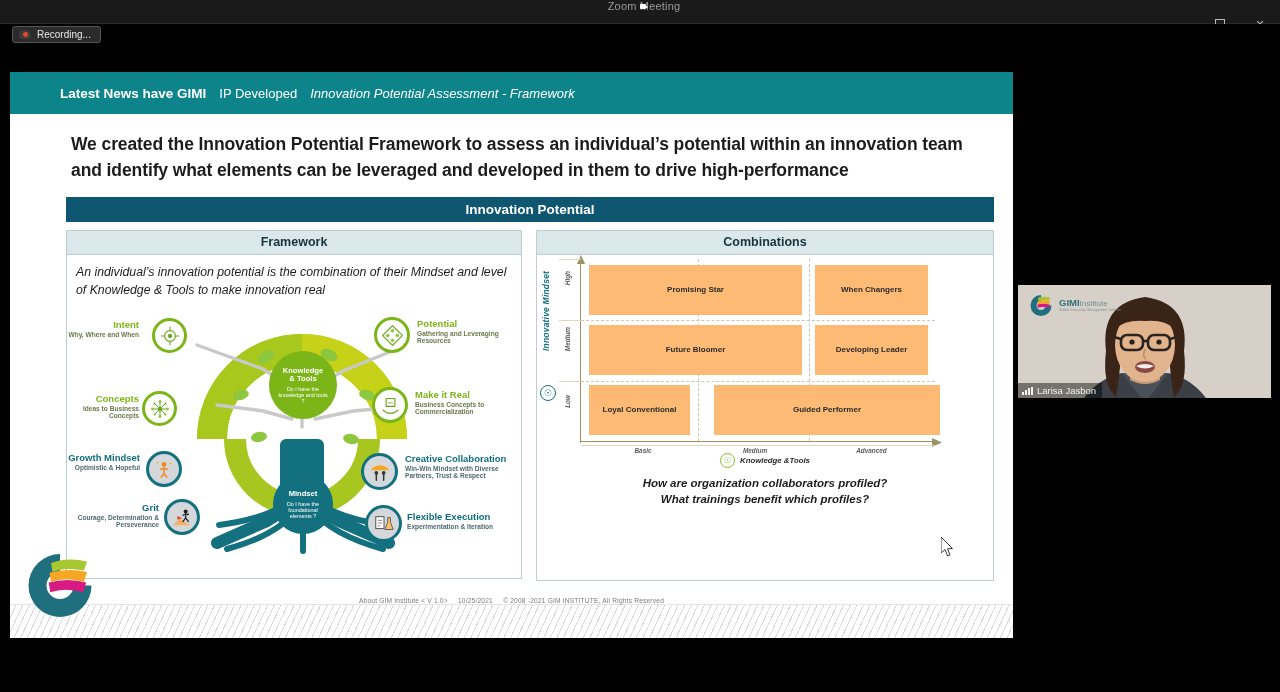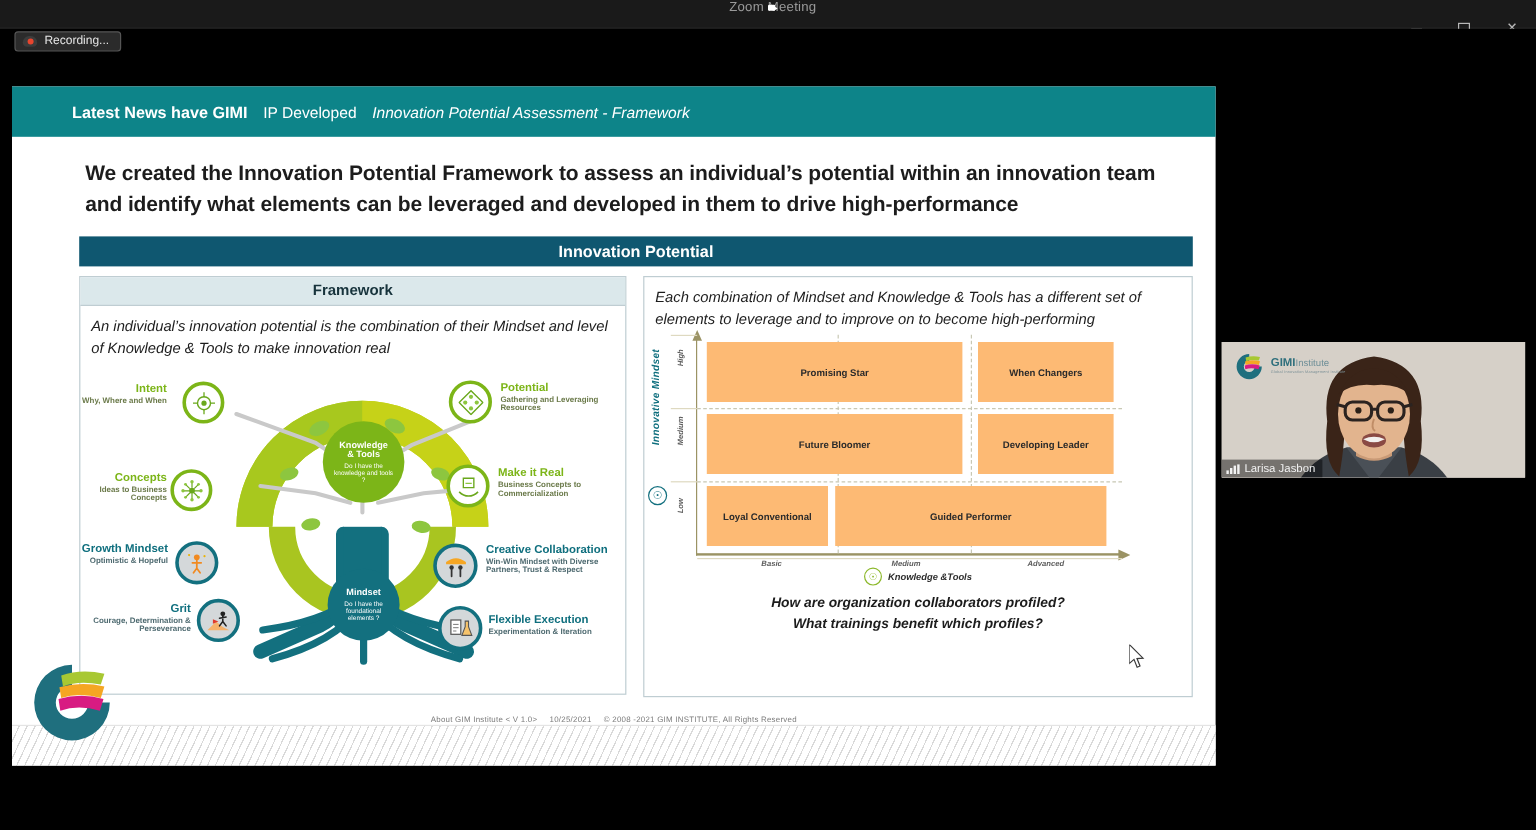--- a/index.html
+++ b/index.html
@@ -416,21 +416,21 @@
             <div class="d">Win-Win Mindset with Diverse Partners, Trust &amp; Respect</div>
           </div>
           <div class="fw-label right teal" style="left:340px; top:212px; width:116px;">
             <div class="t">Flexible Execution</div>
             <div class="d">Experimentation &amp; Iteration</div>
           </div>
         </div>
       </div>
 
       <div class="panel panel-right">
-        <div class="panel-sub">Each combination of Mindset and Knowledge &amp; Tools has a different set of elements to leverage and to improve on to become high-performing</div>
+        <div class="panel-title">Combinations</div>
 
         <div class="matrix-wrap">
 
           <div class="m-ytitle">Innovative Mindset</div>
           <div class="m-ybadge">☉</div>
 
           <div class="m-axis-v" style="left:43px; top:4px; width:1.4px; height:184px;"></div>
           <div class="m-axis-v" style="left:43px; top:186px; width:355px; height:1.4px;"></div>
           <svg style="position:absolute;left:39px;top:0px" width="12" height="10">
               <polygon points="5,0 9,9 1,9" fill="#9b9364"></polygon>
@@ -460,21 +460,21 @@
           </div>
           <div class="m-cell" style="left:52px; top:70px; width:213px; height:50px;">
             <span>Future Bloomer</span>
           </div>
           <div class="m-cell" style="left:278px; top:70px; width:113px; height:50px;">
             <span>Developing Leader</span>
           </div>
           <div class="m-cell" style="left:52px; top:130px; width:101px; height:50px;">
             <span>Loyal Conventional</span>
           </div>
-          <div class="m-cell" style="left:159px; top:130px; width:226px; height:50px;">
+          <div class="m-cell" style="left:177px; top:130px; width:226px; height:50px;">
             <span>Guided Performer</span>
           </div>
 
           <div class="m-rowline" style="left:44px; top:190px; width:354px;"></div>
           <div class="m-xtick" style="left:52px; top:192px; width:108px;">Basic</div>
           <div class="m-xtick" style="left:165px; top:192px; width:106px;">Medium</div>
           <div class="m-xtick" style="left:278px; top:192px; width:113px;">Advanced</div>
 
           <div class="kt-legend">
             <span class="kt-dot">☉</span>

